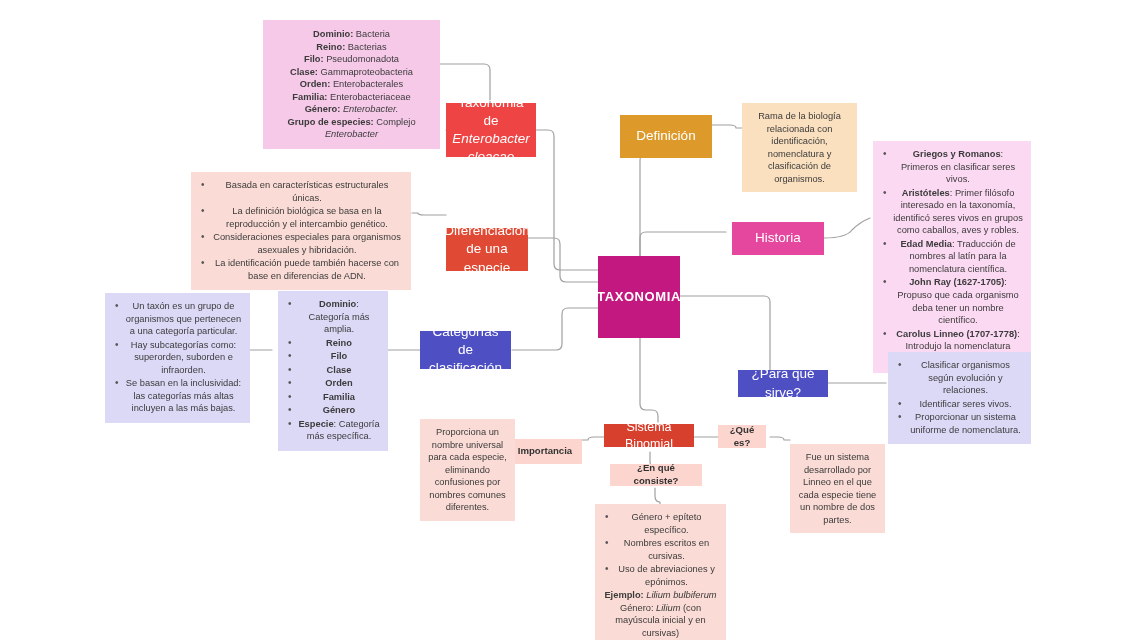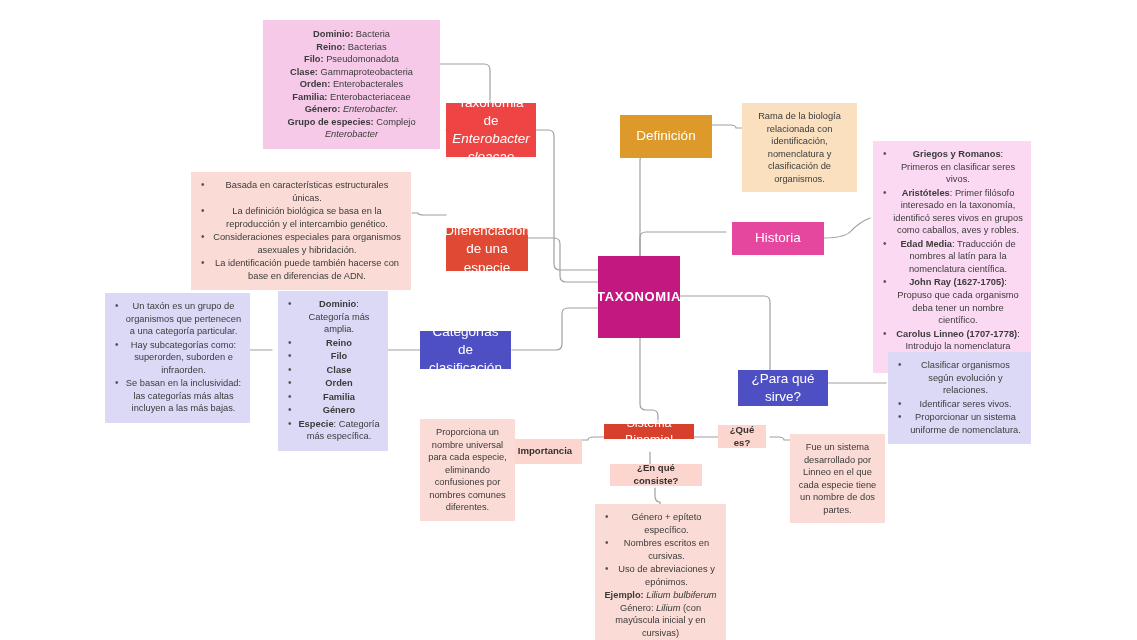--- a/index.html
+++ b/index.html
@@ -208,46 +208,46 @@
       </ul>
   </div>
   <div class="node box lilac" style="left:105px; top:293px; width:145px;">
     <ul class="blist" id="taxon-list">
         <li>Un taxón es un grupo de organismos que pertenecen a una categoría particular.</li>
         <li>Hay subcategorías como: superorden, suborden e infraorden.</li>
         <li>Se basan en la inclusividad: las categorías más altas incluyen a las más bajas.</li>
       </ul>
   </div>
 
-  <div class="node hdr indigo" style="left:738px; top:370px; width:90px; height:36px;">
+  <div class="node hdr indigo" style="left:738px; top:370px; width:90px; height:27px;">
     <span>¿Para qué sirve?</span>
   </div>
   <div class="node box lilac" style="left:888px; top:352px; width:143px;">
     <ul class="blist" id="pqs-list">
         <li>Clasificar organismos según evolución y relaciones.</li>
         <li>Identificar seres vivos.</li>
         <li>Proporcionar un sistema uniforme de nomenclatura.</li>
       </ul>
   </div>
 
-  <div class="node hdr red" style="left:604px; top:424px; width:90px; height:15px; font-size:12.5px;">
+  <div class="node hdr red" style="left:604px; top:424px; width:90px; height:23px; font-size:12.5px;">
     <span>Sistema Binomial</span>
   </div>
 
   <div class="node chip" style="left:508px; top:439px; width:74px; height:25px;">
     <span>Importancia</span>
   </div>
   <div class="node box rose-pale" style="left:420px; top:419px; width:95px;">
     <span>Proporciona un nombre universal para cada especie, eliminando confusiones por nombres comunes diferentes.</span>
   </div>
 
   <div class="node chip" style="left:718px; top:425px; width:48px; height:23px;">
     <span>¿Qué es?</span>
   </div>
-  <div class="node box rose-pale" style="left:790px; top:434px; width:95px;">
+  <div class="node box rose-pale" style="left:790px; top:444px; width:95px;">
     <span>Fue un sistema desarrollado por Linneo en el que cada especie tiene un nombre de dos partes.</span>
   </div>
 
   <div class="node chip" style="left:610px; top:464px; width:92px; height:22px;">
     <span>¿En qué consiste?</span>
   </div>
 
   <div class="node box rose-pale" style="left:595px; top:504px; width:131px;">
     <ul class="blist" id="consiste-list">
         <li>Género + epíteto específico.</li>

